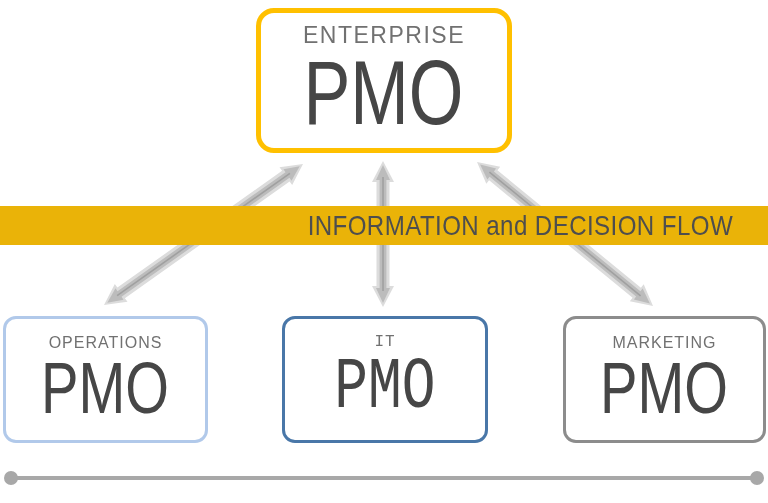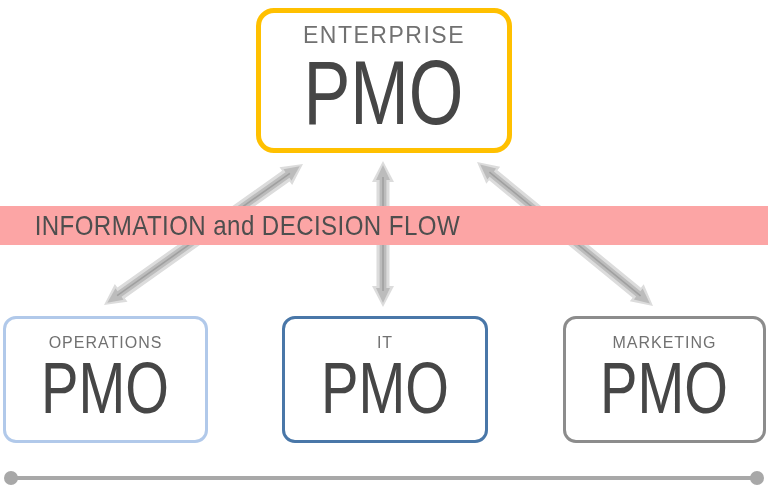--- a/index.html
+++ b/index.html
@@ -25,21 +25,21 @@
   .enterprise{
     left:256px;top:8px;width:256px;height:145px;
     border-width:5px;border-radius:18px;
     padding-top:2px;
   }
   .dept-box{
     top:316px;width:205px;height:127px;
     border-width:3px;border-radius:13px;
   }
   .box-ops{left:3px;}
-  .box-it{left:282px;width:206px;}
+  .box-it{left:282px;width:206px;font-family:Liberation Mono, monospace;}
   .box-mkt{left:563px;width:203px;}
 
   .dept-label{
     color:#717171;
     font-size:23px;
     letter-spacing:1.5px;
     line-height:1.1;
     white-space:nowrap;
   }
   .dept-box .dept-label{font-size:16px;letter-spacing:1px;}
@@ -51,23 +51,23 @@
     transform:scaleX(0.78);
     transform-origin:center;
     white-space:nowrap;
   }
   .dept-box .pmo-title{font-size:72px;}
 
   
   .flow-band{
     position:absolute;
     left:0;top:206px;width:768px;height:39px;
-    background:#fca5a5;
+    background:#eab308;
     z-index:2;
-    display:flex;align-items:center;justify-content:flex-start;
+    display:flex;align-items:center;justify-content:flex-end;
   }
   .flow-band-text{
     color:#4e4e4e;
     font-size:28px;
     letter-spacing:0.5px;
     transform:scaleX(0.86);
     transform-origin:center;
     white-space:nowrap;
   }
 

